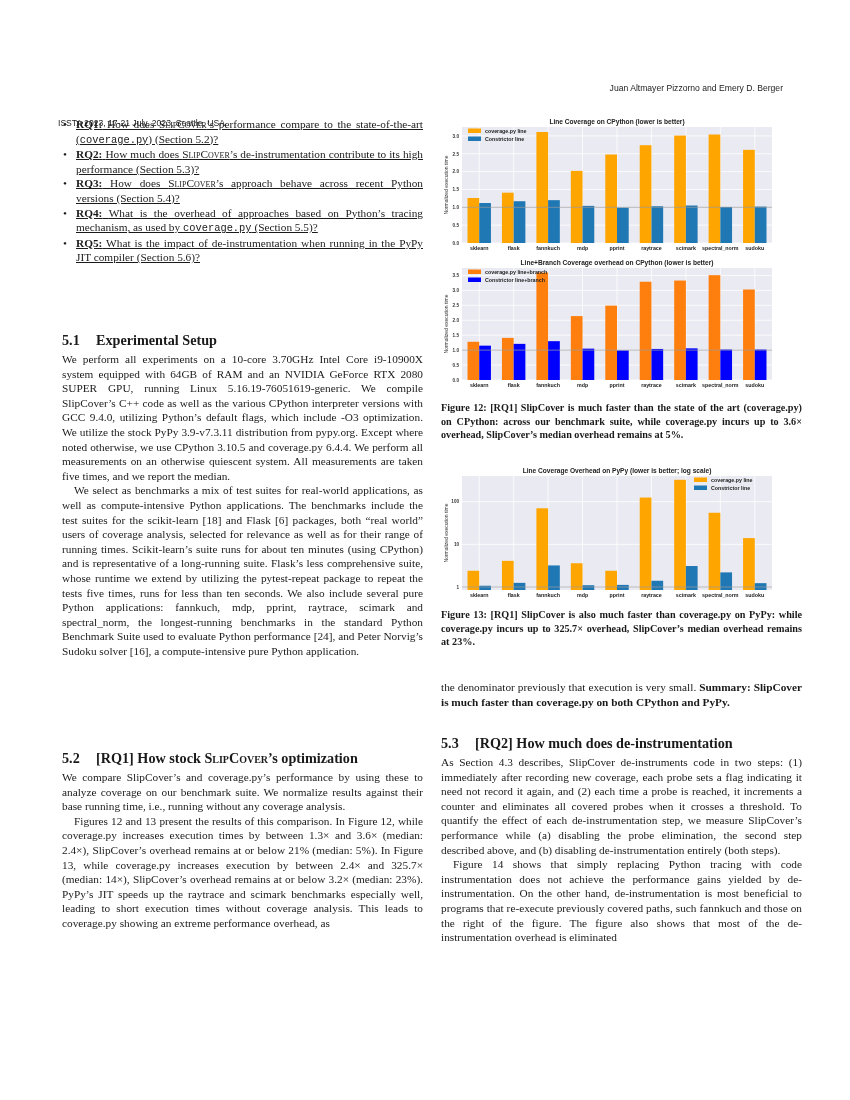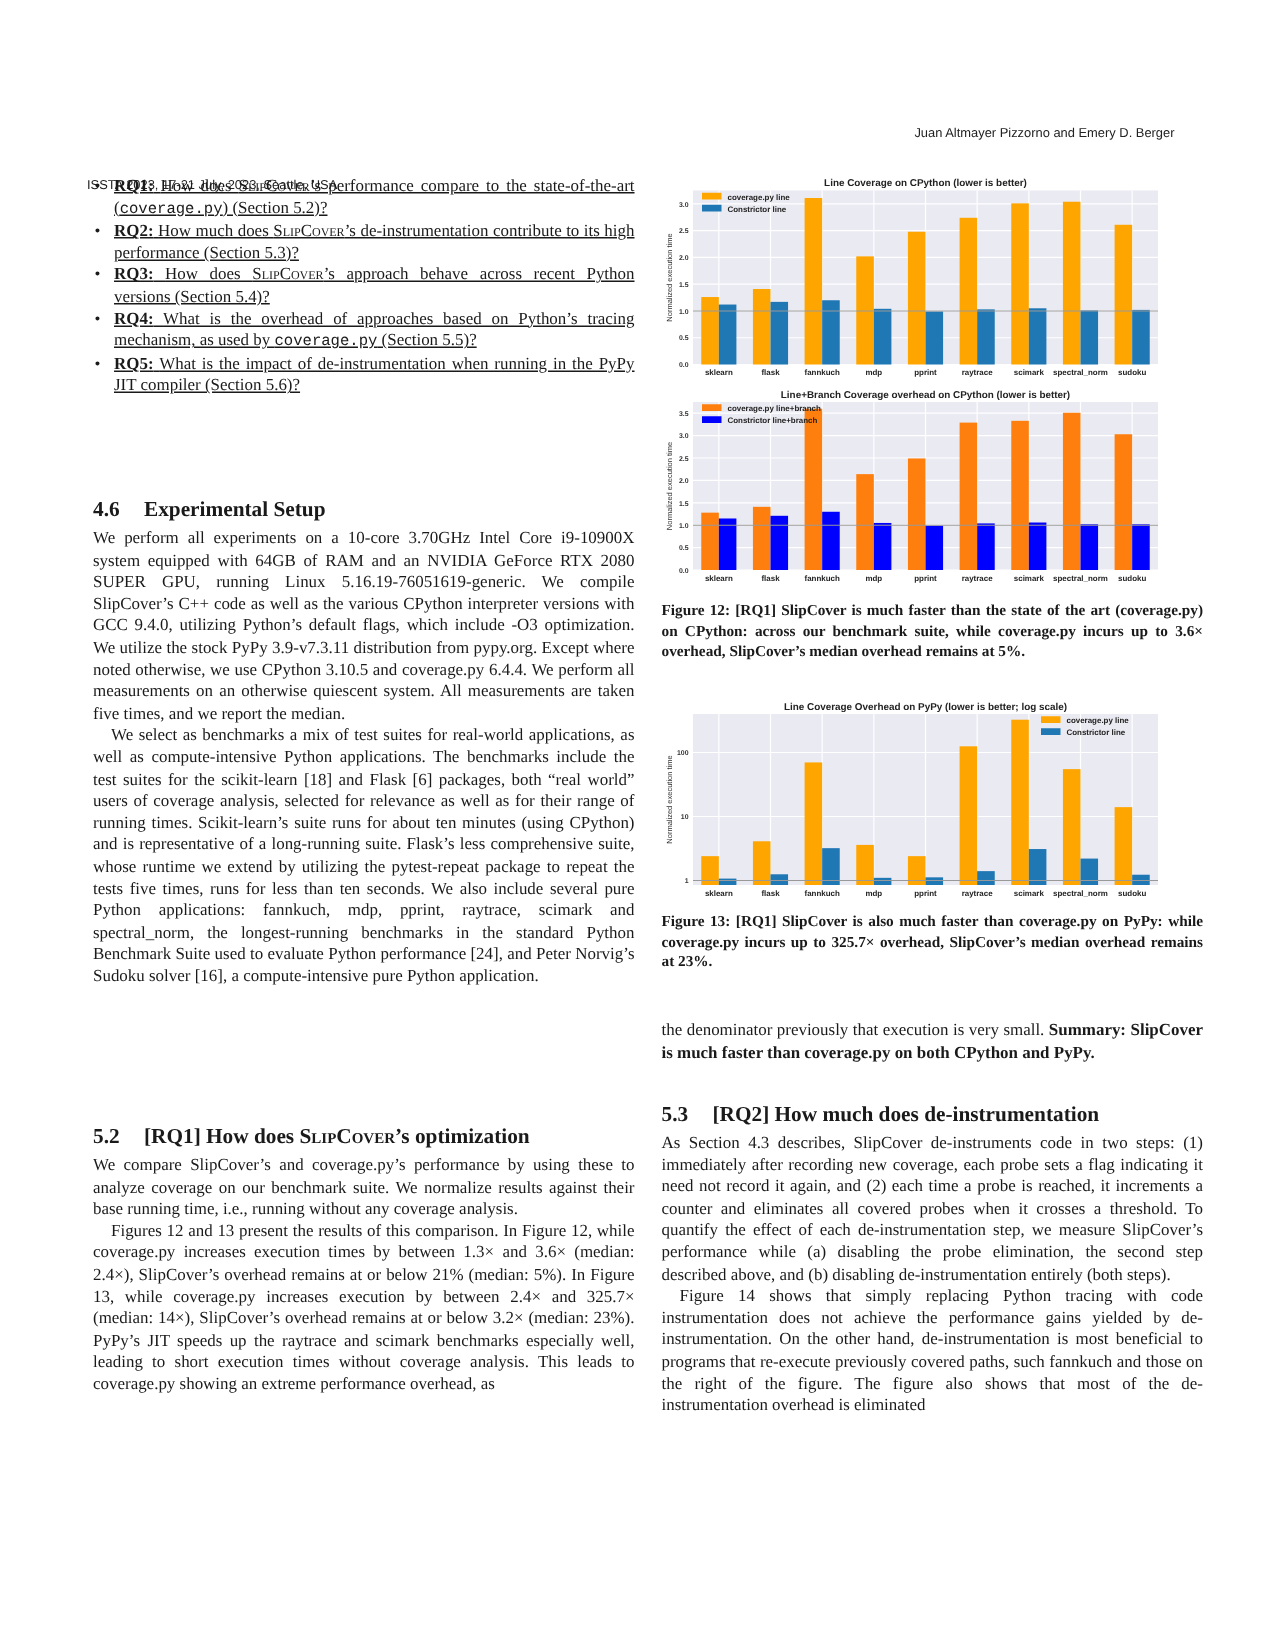--- a/index.html
+++ b/index.html
@@ -35,27 +35,27 @@
   <ul class="rq">
     <li><span class="b">RQ1:</span> <span>How does </span><span class="sc">SlipCover</span><span>’s performance compare to the state-of-the-art (</span><span class="mono">coverage.py</span><span>) (Section 5.2)?</span></li>
     <li><span class="b">RQ2:</span> <span>How much does </span><span class="sc">SlipCover</span><span>’s de-instrumentation contribute to its high performance (Section 5.3)?</span></li>
     <li><span class="b">RQ3:</span> <span>How does </span><span class="sc">SlipCover</span><span>’s approach behave across recent Python versions (Section 5.4)?</span></li>
     <li><span class="b">RQ4:</span> <span>What is the overhead of approaches based on Python’s tracing mechanism, as used by </span><span class="mono">coverage.py</span><span> (Section 5.5)?</span></li>
     <li><span class="b">RQ5:</span> <span>What is the impact of de-instrumentation when running in the PyPy JIT compiler (Section 5.6)?</span></li>
   </ul>
 </div>
 
 <div class="col left" style="top:332px;">
-  <h3><span class="num">4.6</span><span>Experimental Setup</span></h3>
+  <h3><span class="num">5.1</span><span>Experimental Setup</span></h3>
   <p style="margin-top:3px;">We perform all experiments on a 10-core 3.70GHz Intel Core i9-10900X system equipped with 64GB of RAM and an NVIDIA GeForce RTX 2080 SUPER GPU, running Linux 5.16.19-76051619-generic. We compile SlipCover’s C++ code as well as the various CPython interpreter versions with GCC 9.4.0, utilizing Python’s default flags, which include -O3 optimization. We utilize the stock PyPy 3.9-v7.3.11 distribution from pypy.org. Except where noted otherwise, we use CPython 3.10.5 and coverage.py 6.4.4. We perform all measurements on an otherwise quiescent system. All measurements are taken five times, and we report the median.</p>
   <p class="ind">We select as benchmarks a mix of test suites for real-world applications, as well as compute-intensive Python applications. The benchmarks include the test suites for the scikit-learn [18] and Flask [6] packages, both “real world” users of coverage analysis, selected for relevance as well as for their range of running times. Scikit-learn’s suite runs for about ten minutes (using CPython) and is representative of a long-running suite. Flask’s less comprehensive suite, whose runtime we extend by utilizing the pytest-repeat package to repeat the tests five times, runs for less than ten seconds. We also include several pure Python applications: fannkuch, mdp, pprint, raytrace, scimark and spectral_norm, the longest-running benchmarks in the standard Python Benchmark Suite used to evaluate Python performance [24], and Peter Norvig’s Sudoku solver [16], a compute-intensive pure Python application.</p>
 </div>
 
 <div class="col left" style="top:750px;">
-  <h3><span class="num">5.2</span><span>[RQ1] How does </span><span class="sc">SlipCover</span><span>’s optimization</span></h3>
+  <h3><span class="num">5.2</span><span>[RQ1] How stock </span><span class="sc">SlipCover</span><span>’s optimization</span></h3>
   <p style="margin-top:3px;">We compare SlipCover’s and coverage.py’s performance by using these to analyze coverage on our benchmark suite. We normalize results against their base running time, i.e., running without any coverage analysis.</p>
   <p class="ind">Figures 12 and 13 present the results of this comparison. In Figure 12, while coverage.py increases execution times by between 1.3× and 3.6× (median: 2.4×), SlipCover’s overhead remains at or below 21% (median: 5%). In Figure 13, while coverage.py increases execution by between 2.4× and 325.7× (median: 14×), SlipCover’s overhead remains at or below 3.2× (median: 23%). PyPy’s JIT speeds up the raytrace and scimark benchmarks especially well, leading to short execution times without coverage analysis. This leads to coverage.py showing an extreme performance overhead, as</p>
 </div>
 
 <div class="chart" style="top:117px;">
   <svg id="chart0" width="345" height="140">
       <text x="176" y="7" text-anchor="middle" font-size="6.6" font-weight="bold" fill="#222">Line Coverage on CPython (lower is better)</text>
       <rect x="21" y="10" width="310" height="116" fill="#EAEAF2"></rect>
       <line x1="38.22222222222222" x2="38.22222222222222" y1="10" y2="126" stroke="#ffffff" stroke-width="0.8"></line>
       <line x1="72.66666666666666" x2="72.66666666666666" y1="10" y2="126" stroke="#ffffff" stroke-width="0.8"></line>

